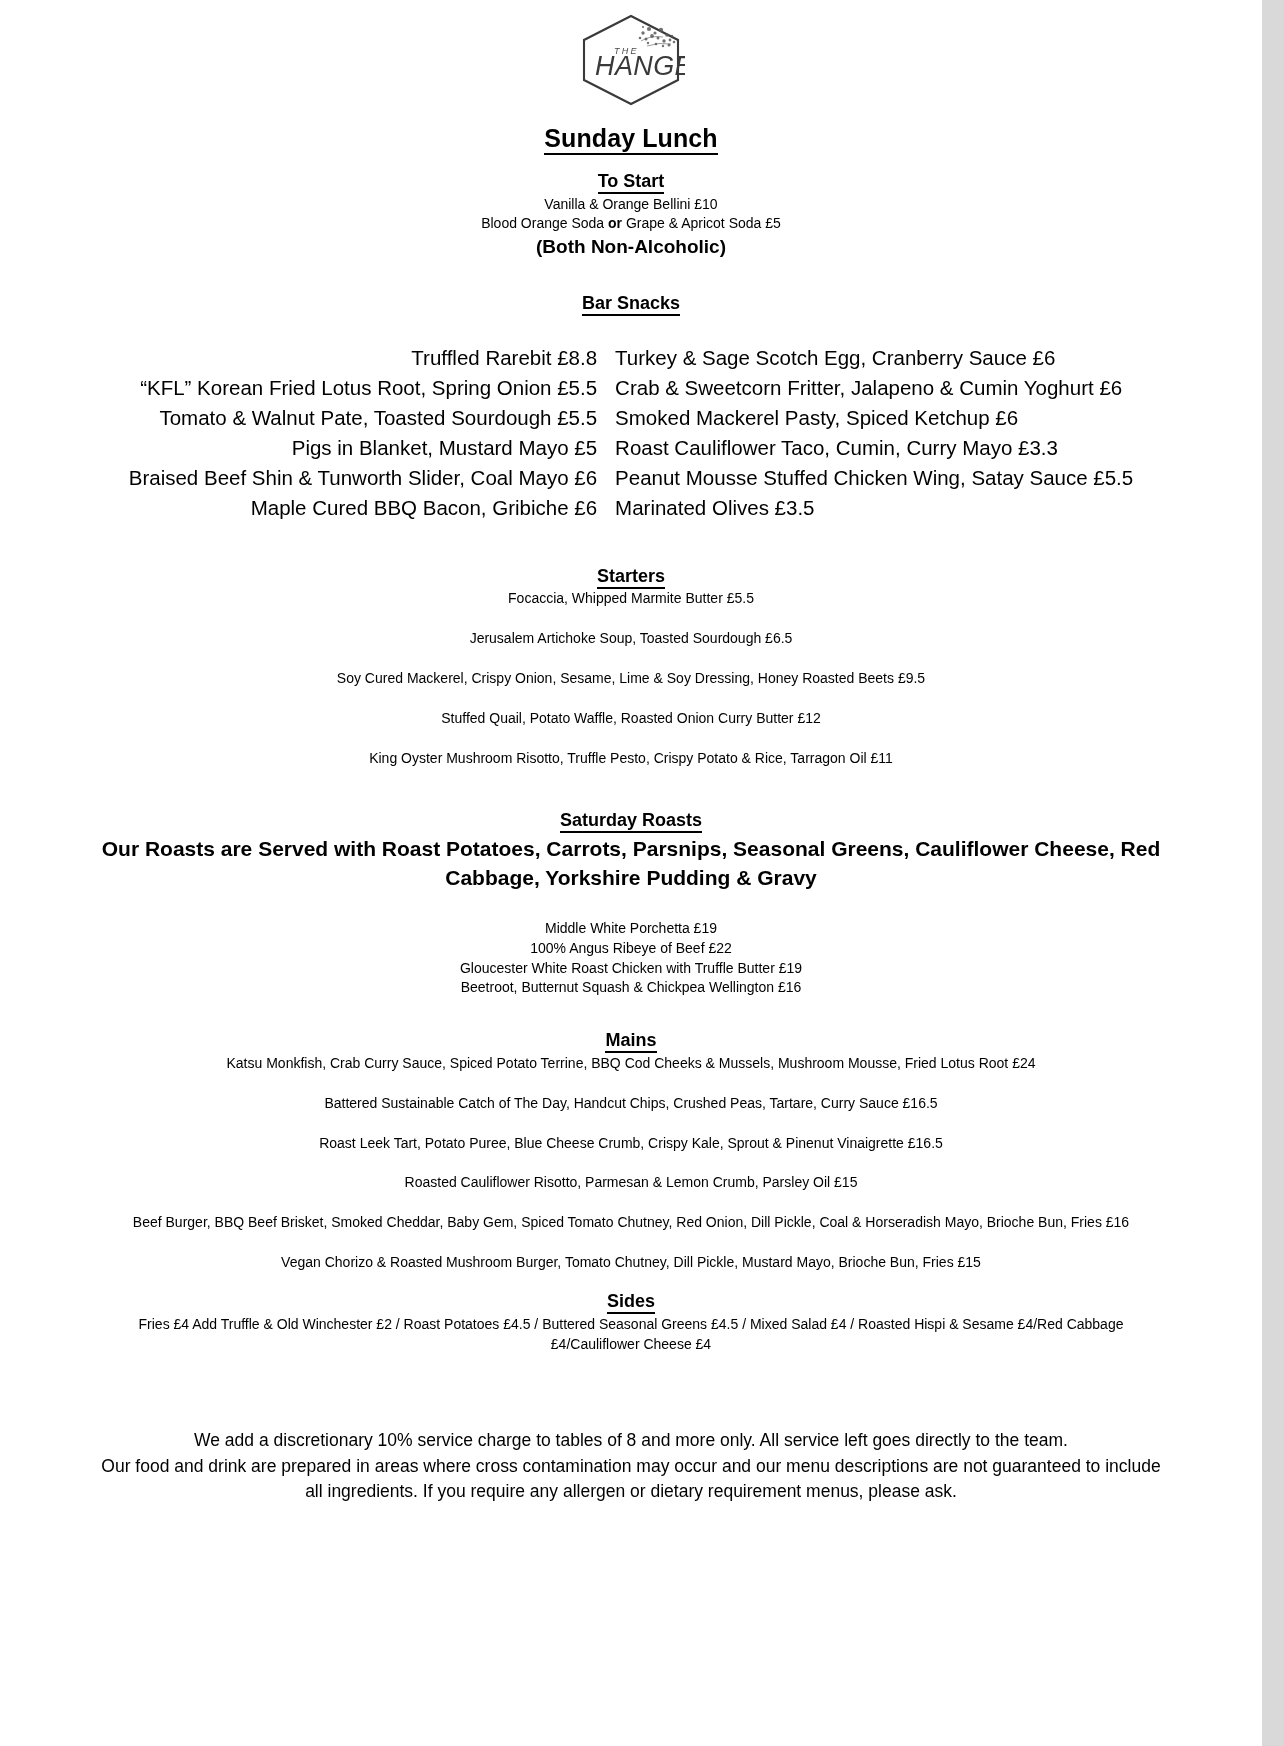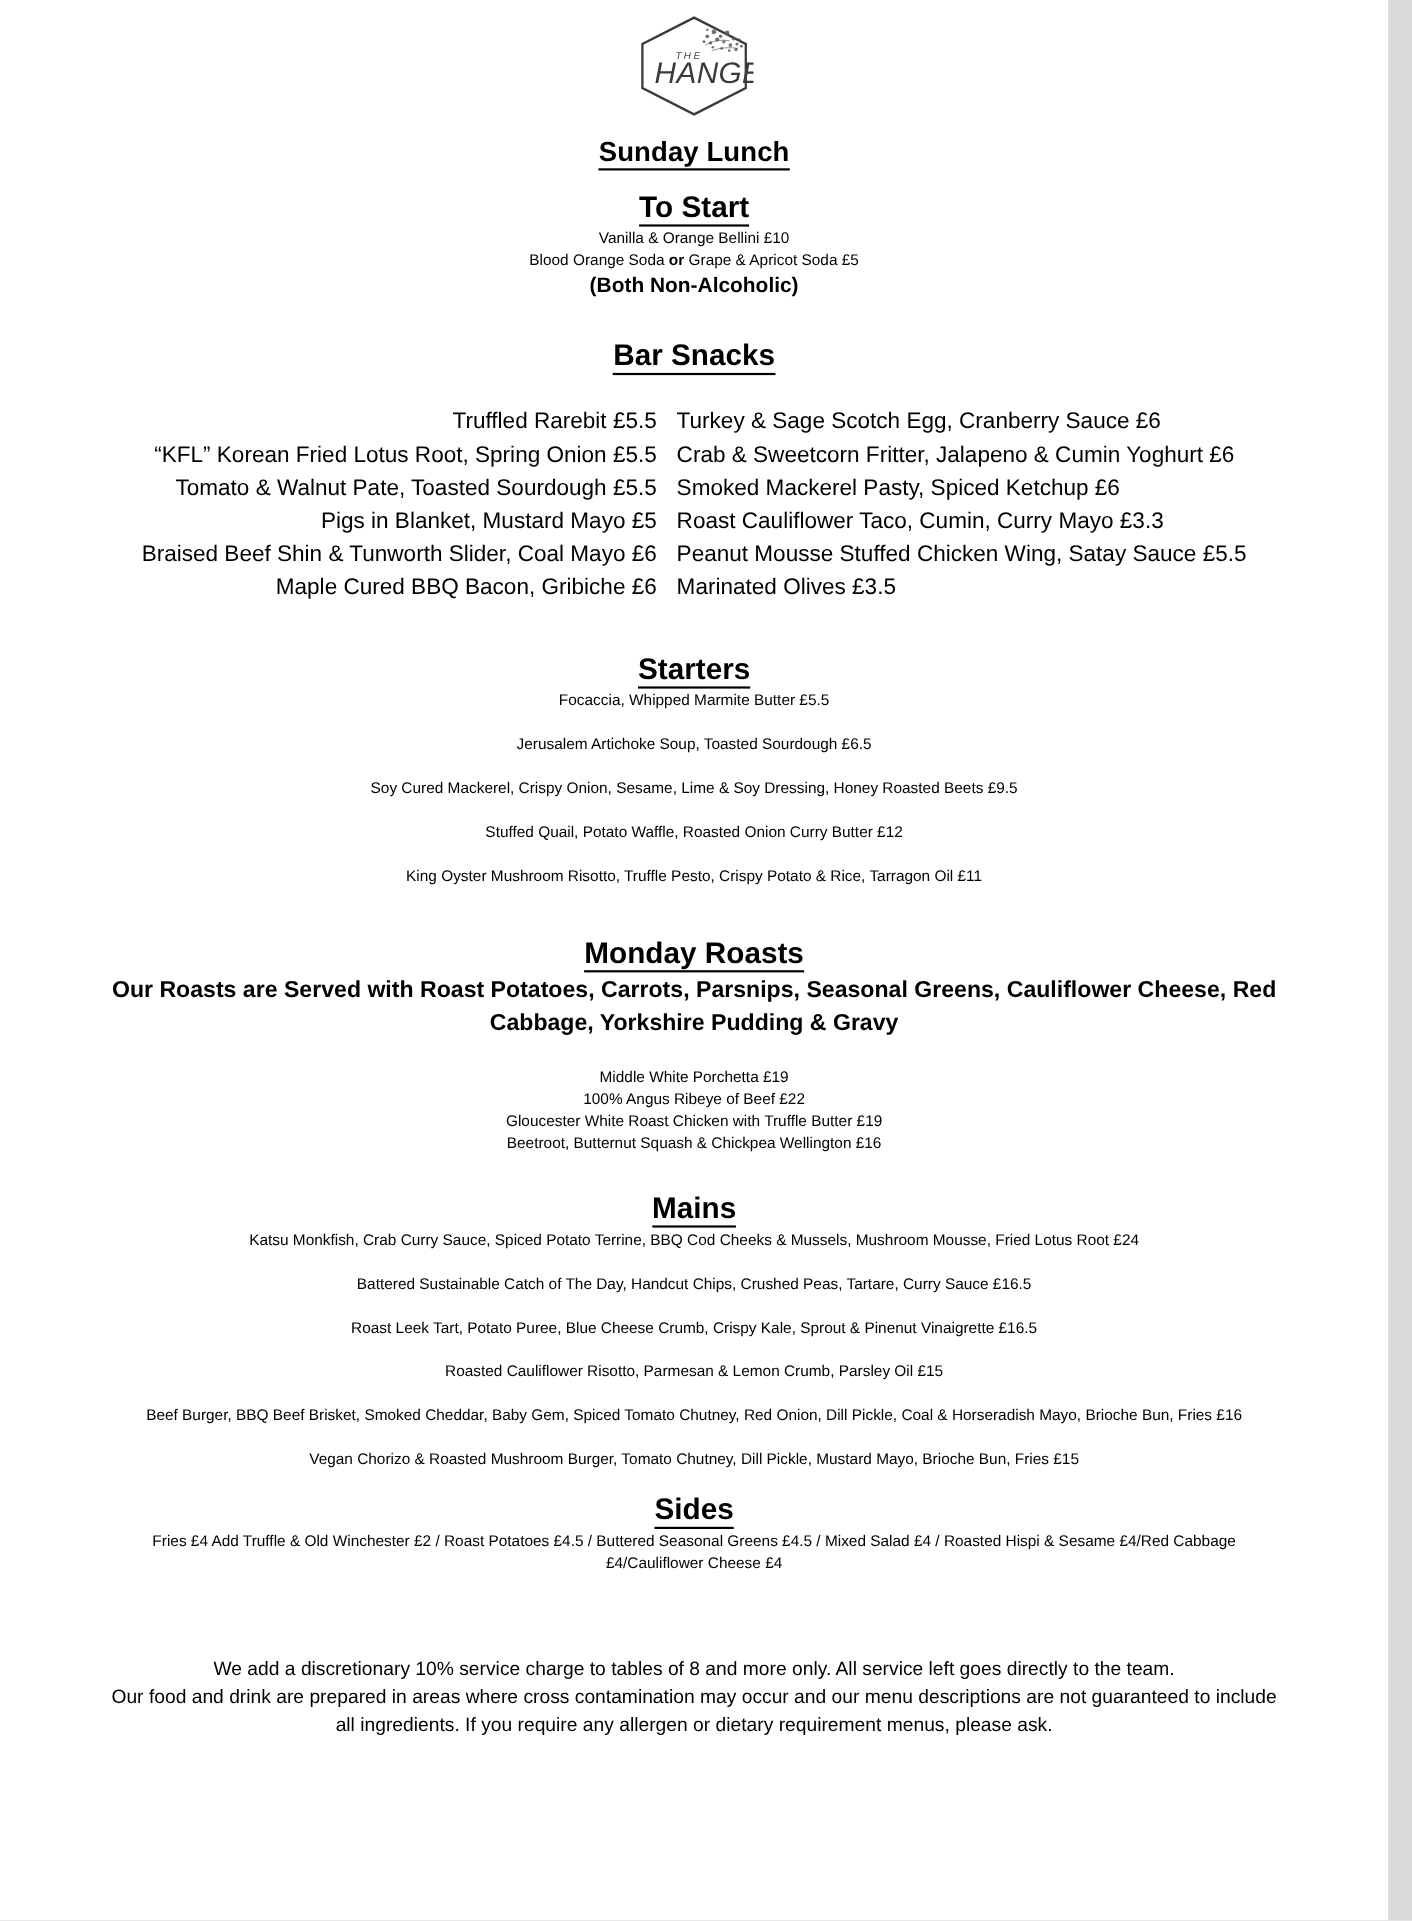--- a/index.html
+++ b/index.html
@@ -48,21 +48,21 @@
     letter-spacing: .1px;
     margin: 6px 0 2px 0;
   }
   .doc-title span,
   .sec-head span {
     border-bottom: 2px solid #000;
     padding-bottom: 1px;
   }
   .sec-head {
     text-align: center;
-    font-size: 27px;
+    font-size: 18px;
     font-weight: bold;
     margin: 0;
     line-height: 1.42;
   }
   .sec-head.gap-top   { margin-top: 30px; }
   .sec-head.gap-top-s { margin-top: 16px; }
 
   
   .line {
     text-align: center;
@@ -154,21 +154,21 @@
   </div>
   <p class="line">Vanilla &amp; Orange Bellini £10</p>
   <p class="line"><span>Blood Orange Soda </span><b>or</b><span> Grape &amp; Apricot Soda £5</span></p>
   <p class="line b">(Both Non-Alcoholic)</p>
 
   <div class="sec-head gap-top">
     <span>Bar Snacks</span>
   </div>
   <div class="snacks">
     <div class="snack-col left">
-      <div class="snack-item">Truffled Rarebit £5.5</div>
+      <div class="snack-item">Truffled Rarebit £8.8</div>
       <div class="snack-item">“KFL” Korean Fried Lotus Root, Spring Onion £5.5</div>
       <div class="snack-item">Tomato &amp; Walnut Pate, Toasted Sourdough £5.5</div>
       <div class="snack-item">Pigs in Blanket, Mustard Mayo £5</div>
       <div class="snack-item">Braised Beef Shin &amp; Tunworth Slider, Coal Mayo £6</div>
       <div class="snack-item">Maple Cured BBQ Bacon, Gribiche £6</div>
     </div>
     <div class="snack-col right">
       <div class="snack-item">Turkey &amp; Sage Scotch Egg, Cranberry Sauce £6</div>
       <div class="snack-item">Crab &amp; Sweetcorn Fritter, Jalapeno &amp; Cumin Yoghurt £6</div>
       <div class="snack-item">Smoked Mackerel Pasty, Spiced Ketchup £6</div>
@@ -181,21 +181,21 @@
   <div class="sec-head blk-lg">
     <span>Starters</span>
   </div>
   <p class="line">Focaccia, Whipped Marmite Butter £5.5</p>
   <p class="line spaced">Jerusalem Artichoke Soup, Toasted Sourdough £6.5</p>
   <p class="line spaced">Soy Cured Mackerel, Crispy Onion, Sesame, Lime &amp; Soy Dressing, Honey Roasted Beets £9.5</p>
   <p class="line spaced">Stuffed Quail, Potato Waffle, Roasted Onion Curry Butter £12</p>
   <p class="line spaced">King Oyster Mushroom Risotto, Truffle Pesto, Crispy Potato &amp; Rice, Tarragon Oil £11</p>
 
   <div class="sec-head blk-lg">
-    <span>Monday Roasts</span>
+    <span>Saturday Roasts</span>
   </div>
   <p class="sub-italic">Our Roasts are Served with Roast Potatoes, Carrots, Parsnips, Seasonal Greens, Cauliflower Cheese, Red Cabbage, Yorkshire Pudding &amp; Gravy</p>
   <p class="line blk">Middle White Porchetta £19</p>
   <p class="line">100% Angus Ribeye of Beef £22</p>
   <p class="line">Gloucester White Roast Chicken with Truffle Butter £19</p>
   <p class="line">Beetroot, Butternut Squash &amp; Chickpea Wellington £16</p>
 
   <div class="sec-head gap-top">
     <span>Mains</span>
   </div>

